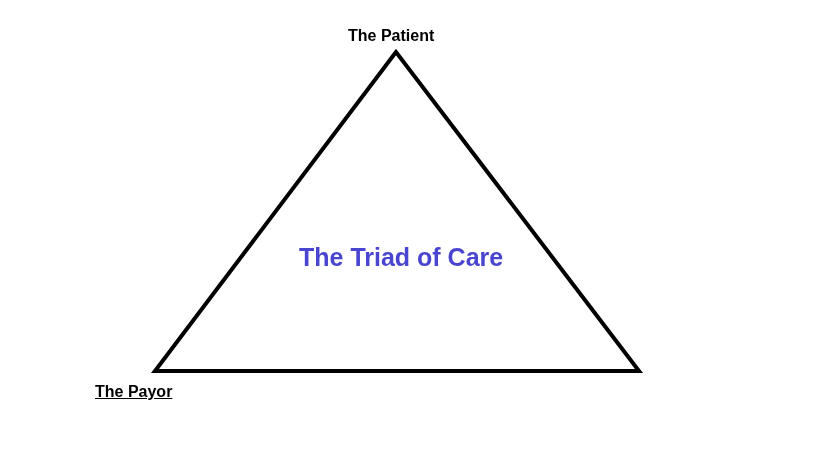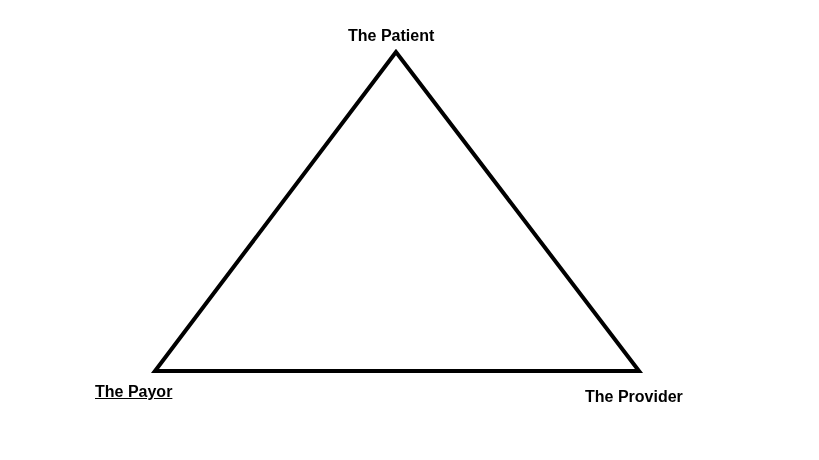--- a/index.html
+++ b/index.html
@@ -66,16 +66,16 @@
 <div id="canvas" style="background: rgb(255, 255, 255); padding-left: 48px;">
 
   <svg id="triad-svg" viewBox="0 0 819 460">
     <polygon id="triangle-shape" points="396,52 155,371 639,371" fill="none" stroke="#000000" stroke-width="4" stroke-linejoin="miter"></polygon>
   </svg>
 
   <div class="vertex-label" id="label-patient">The Patient</div>
 
   <div class="vertex-label" id="label-payor">The Payor</div>
 
-  <div class="vertex-label" id="label-provider">The Provider</div>
 
+  <div id="label-center" style="color: rgb(74, 69, 208);">The Triad of Care</div>
 
 </div>
 
 </body></html>

